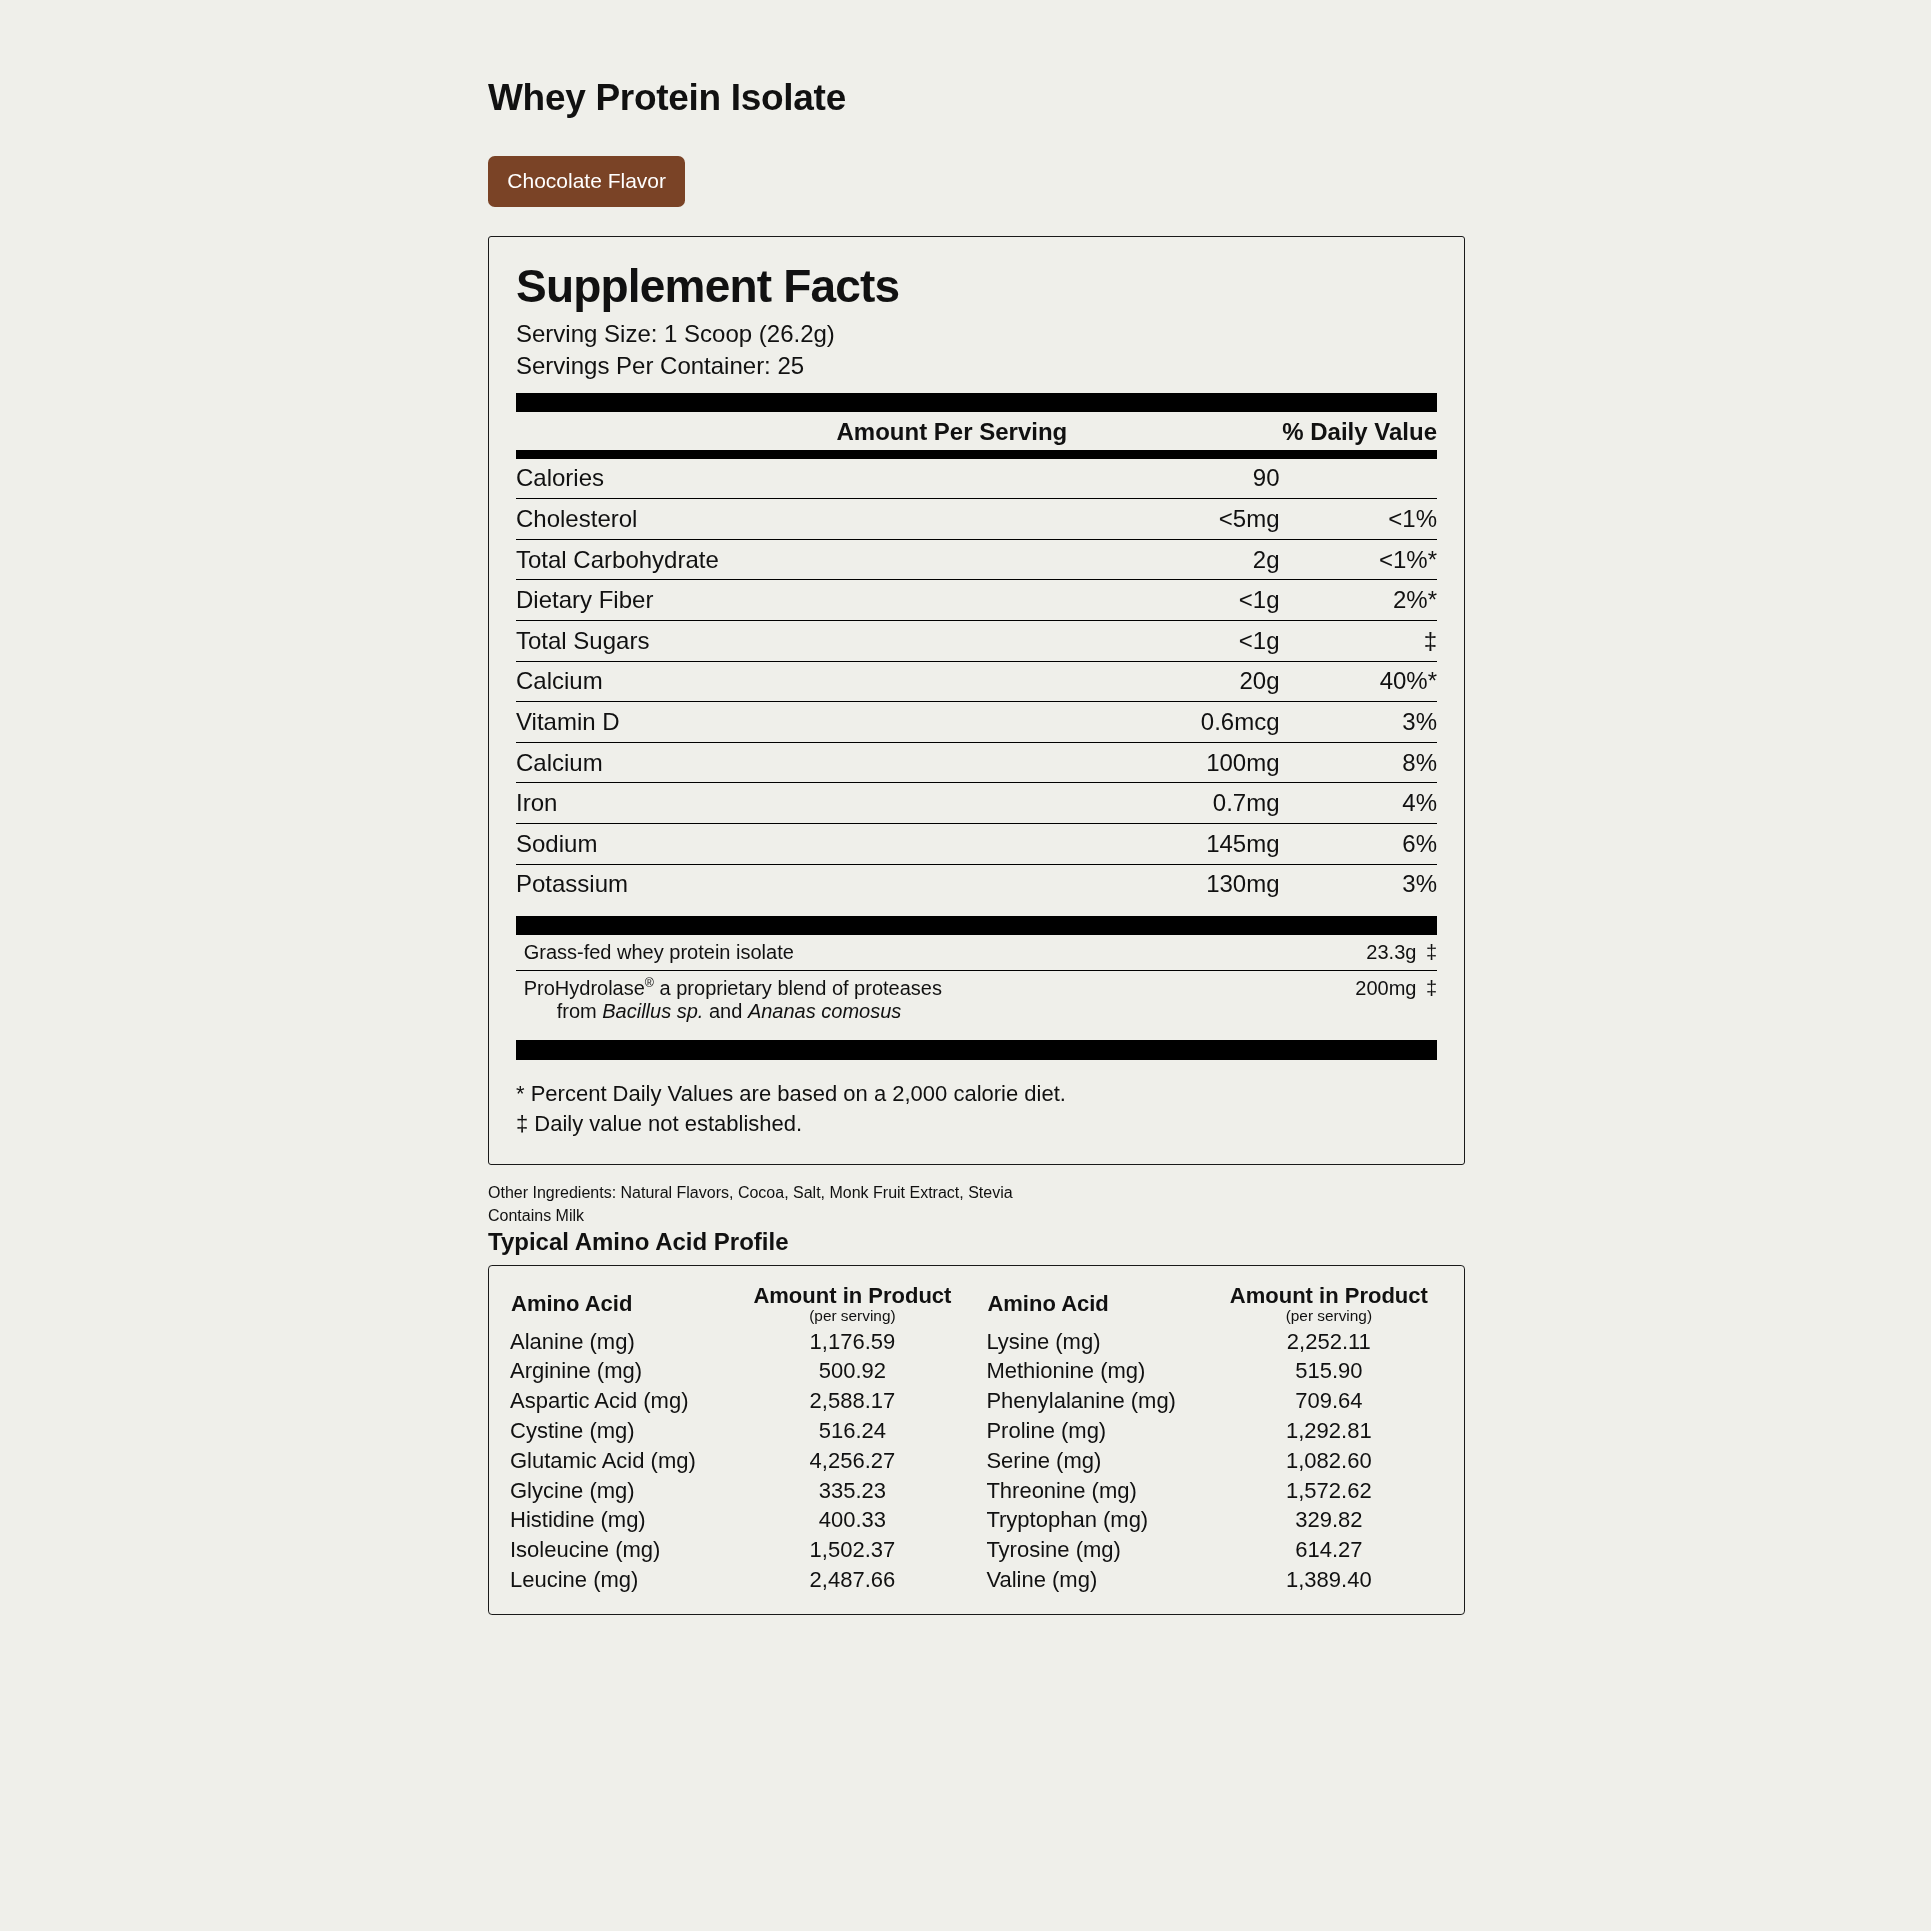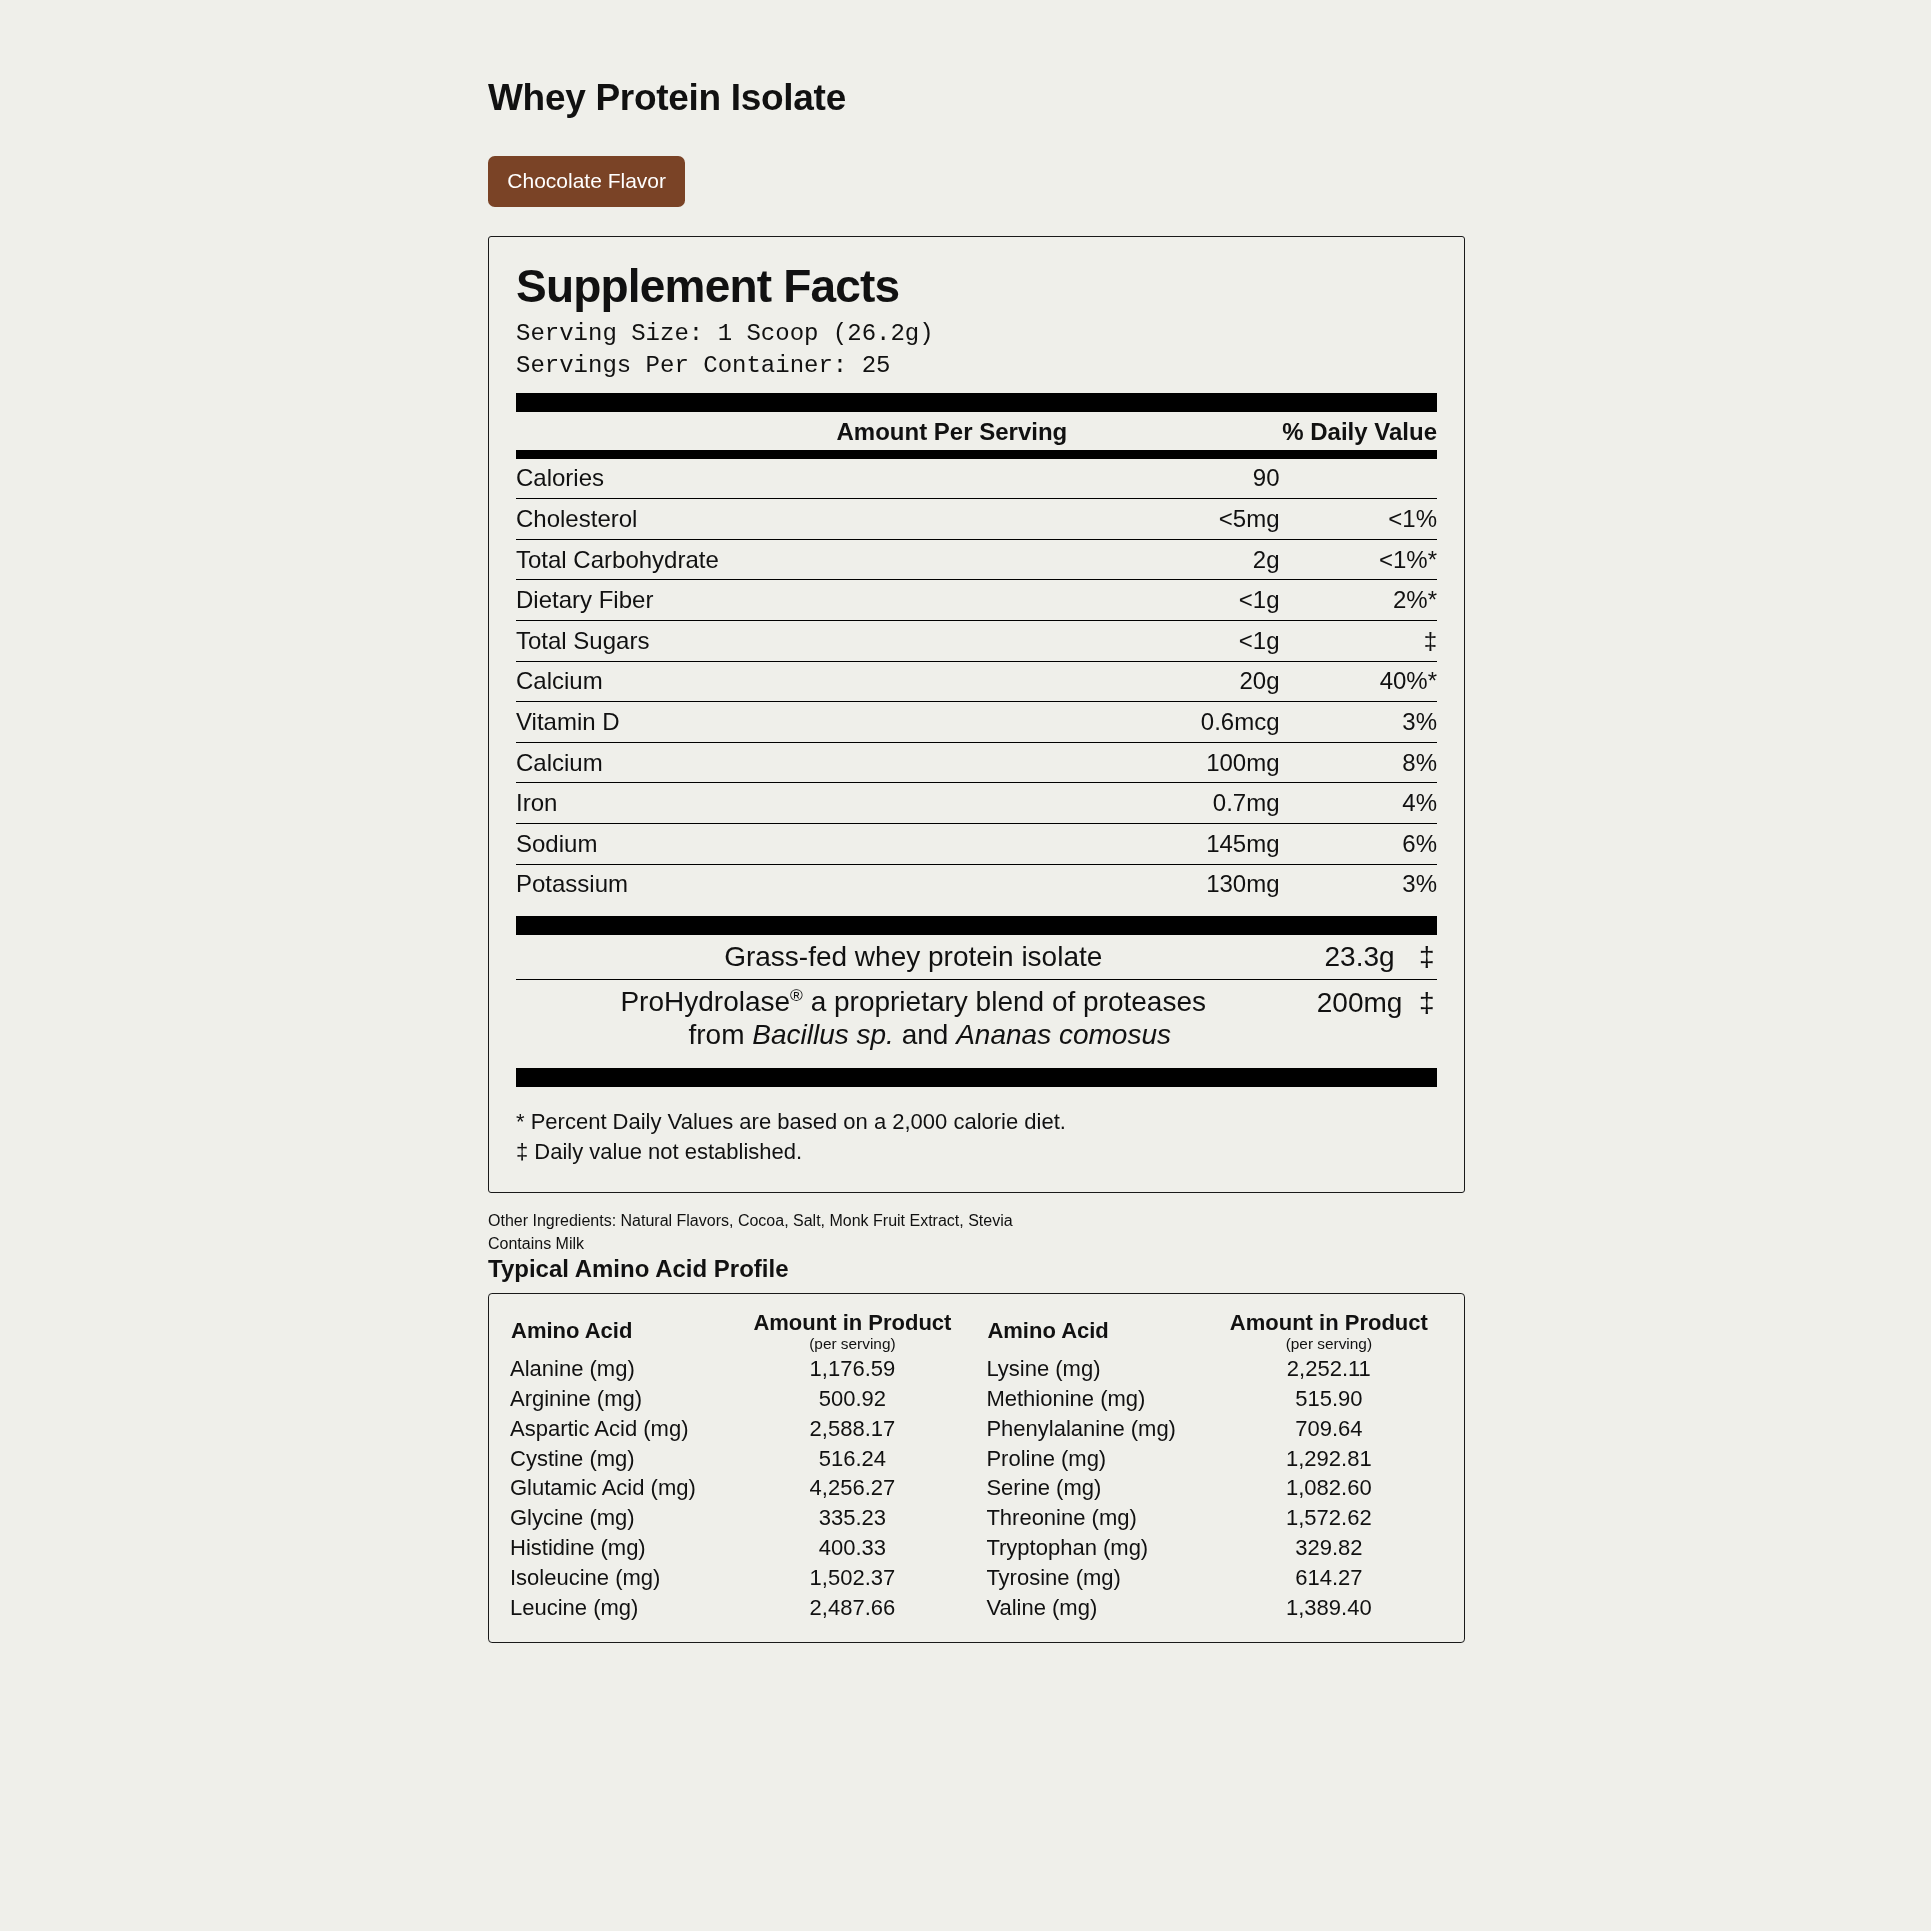--- a/index.html
+++ b/index.html
@@ -58,21 +58,20 @@
   .facts-title {
     font-size: 46px;
     font-weight: bold;
     letter-spacing: -0.8px;
     margin: 3.9px 0 7.7px 0;
     line-height: 1.05;
   }
   .serving-line {
     font-size: 24px;
     line-height: 1.32;
-    font-family: Liberation Mono, monospace;
   }
 
   .bar-thick {
     height: 19.3px;
     background: #000;
     margin: 11.6px 0 0 0;
   }
   .bar-med {
     height: 8.7px;
     background: #000;
@@ -96,22 +95,21 @@
   }
   td.name { text-align: left; }
   td.amt { text-align: right; padding-right: 25px; white-space: nowrap; }
   td.dv  { text-align: right; white-space: nowrap; }
   .indent { padding-left: 35px; }
   tr.noline td { border-bottom: none; }
 
   .blend-row td {
     border-bottom: 1px solid #000;
     padding: 8.7px 0 8.7px 0;
-    font-size: 28px;
-    text-align: center;
+    font-size: 20px;
   }
   .blend-row td.name { padding-left: 7.7px; }
   .blend-sub {
     display: block;
     padding-left: 33px;
   }
   em { font-style: italic; }
   sup { font-size: 0.62em; vertical-align: super; }
 
   .footnotes {

